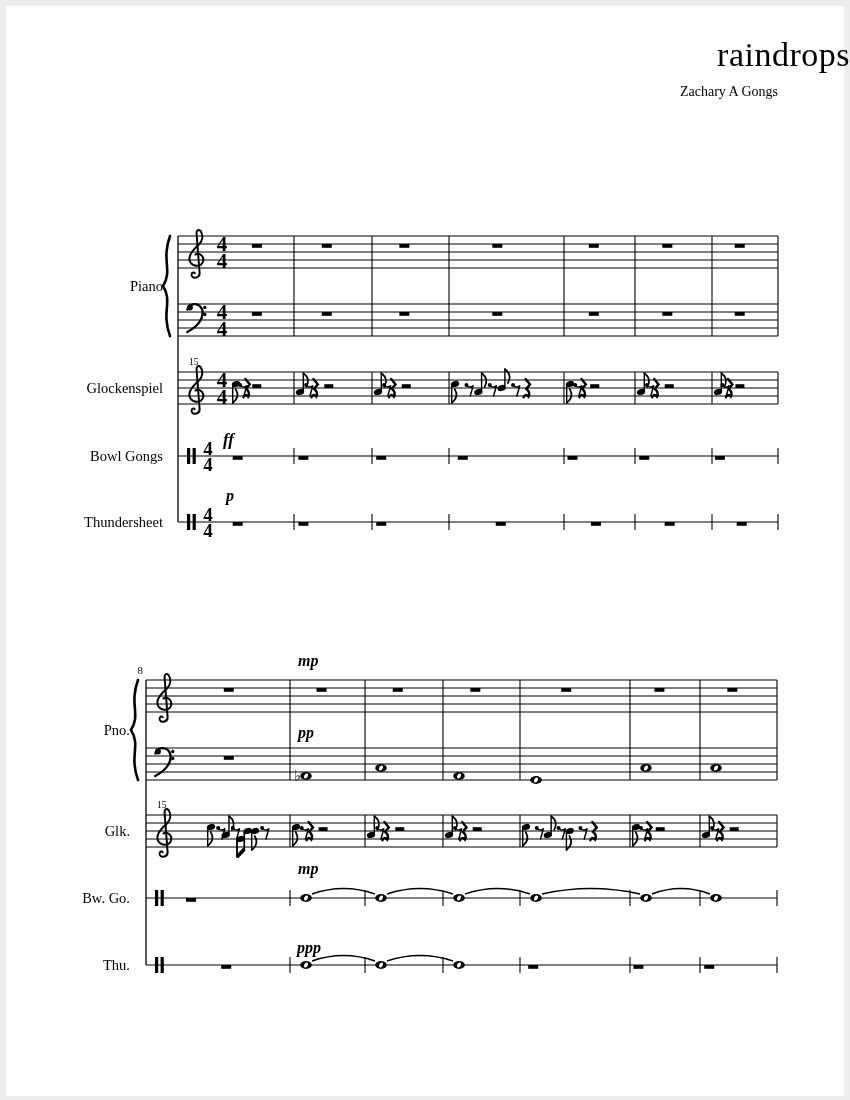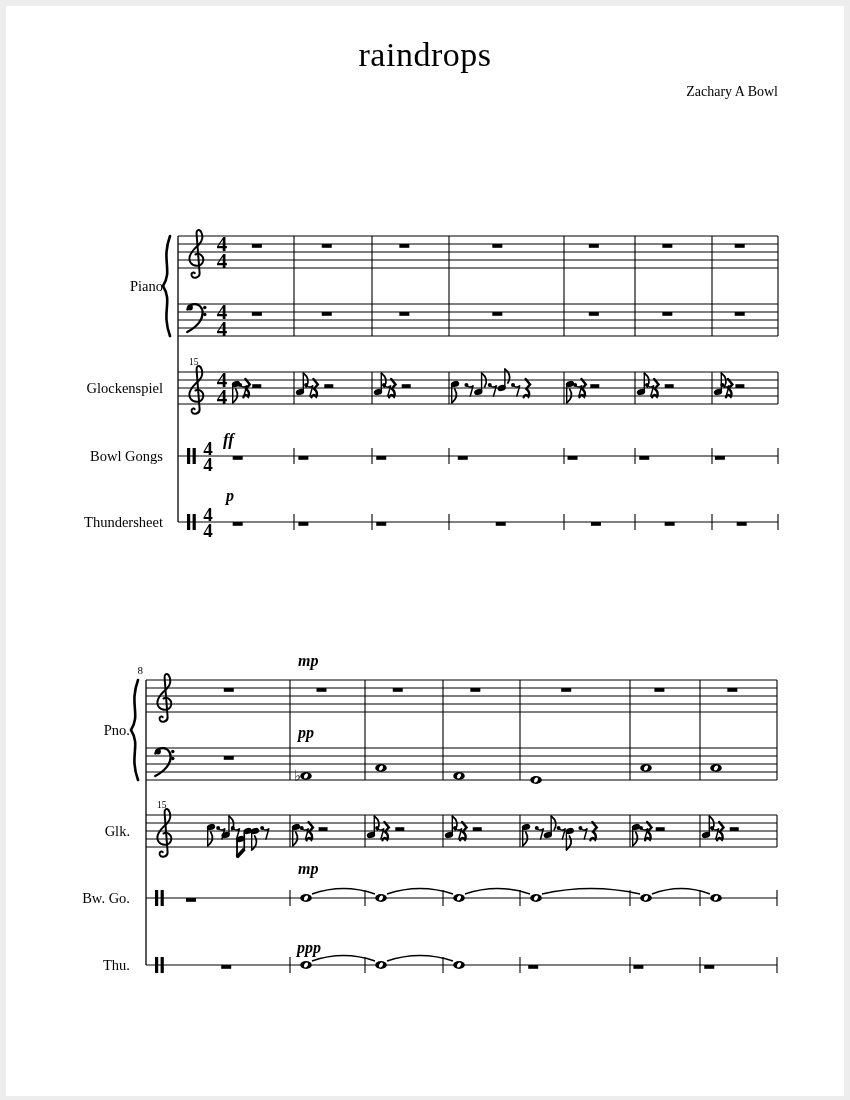--- a/index.html
+++ b/index.html
@@ -1,30 +1,30 @@
 <!DOCTYPE html>
 <html><head>
 <meta charset="utf-8">
 <style>
   html,body{margin:0;padding:0;}
   body{width:850px;height:1100px;background:#ededed;position:relative;overflow:hidden;
        font-family:"Liberation Serif","DejaVu Serif",serif;}
   .page{position:absolute;left:6px;top:6px;width:838px;height:1090px;background:#ffffff;}
-  .title{position:absolute;left:0;right:0;top:36px;text-align:center;
+  .title{position:absolute;left:0;right:0;top:36px;text-align:right;
          font-size:34px;color:#000;letter-spacing:0.5px;}
   .composer{position:absolute;right:72px;top:84px;font-size:14px;color:#000;}
   #score{position:absolute;left:0;top:0;}
   text{font-family:"Liberation Serif","DejaVu Serif",serif;}
 </style>
 </head>
 <body>
 
 <div class="page"></div>
 <div class="title">raindrops</div>
-<div class="composer">Zachary A Bowl</div>
+<div class="composer">Zachary A Gongs</div>
 <svg id="score" width="850" height="1100" viewBox="0 0 850 1100">
     <g>
       <line x1="178" y1="236" x2="178" y2="522" stroke="#000000" stroke-width="1.3"></line>
       <g>
         <text x="163" y="291" font-size="14.5" text-anchor="end" fill="#000000">Piano</text>
         <path d="M170,236 C161,261 173,270 163,286 C173,302 161,311 170,336" fill="none" stroke="#000000" stroke-width="2.6" stroke-linecap="round"></path>
         <line x1="294" y1="236" x2="294" y2="336" stroke="#000000" stroke-width="1.1"></line>
         <line x1="372" y1="236" x2="372" y2="336" stroke="#000000" stroke-width="1.1"></line>
         <line x1="449" y1="236" x2="449" y2="336" stroke="#000000" stroke-width="1.1"></line>
         <line x1="564" y1="236" x2="564" y2="336" stroke="#000000" stroke-width="1.1"></line>

